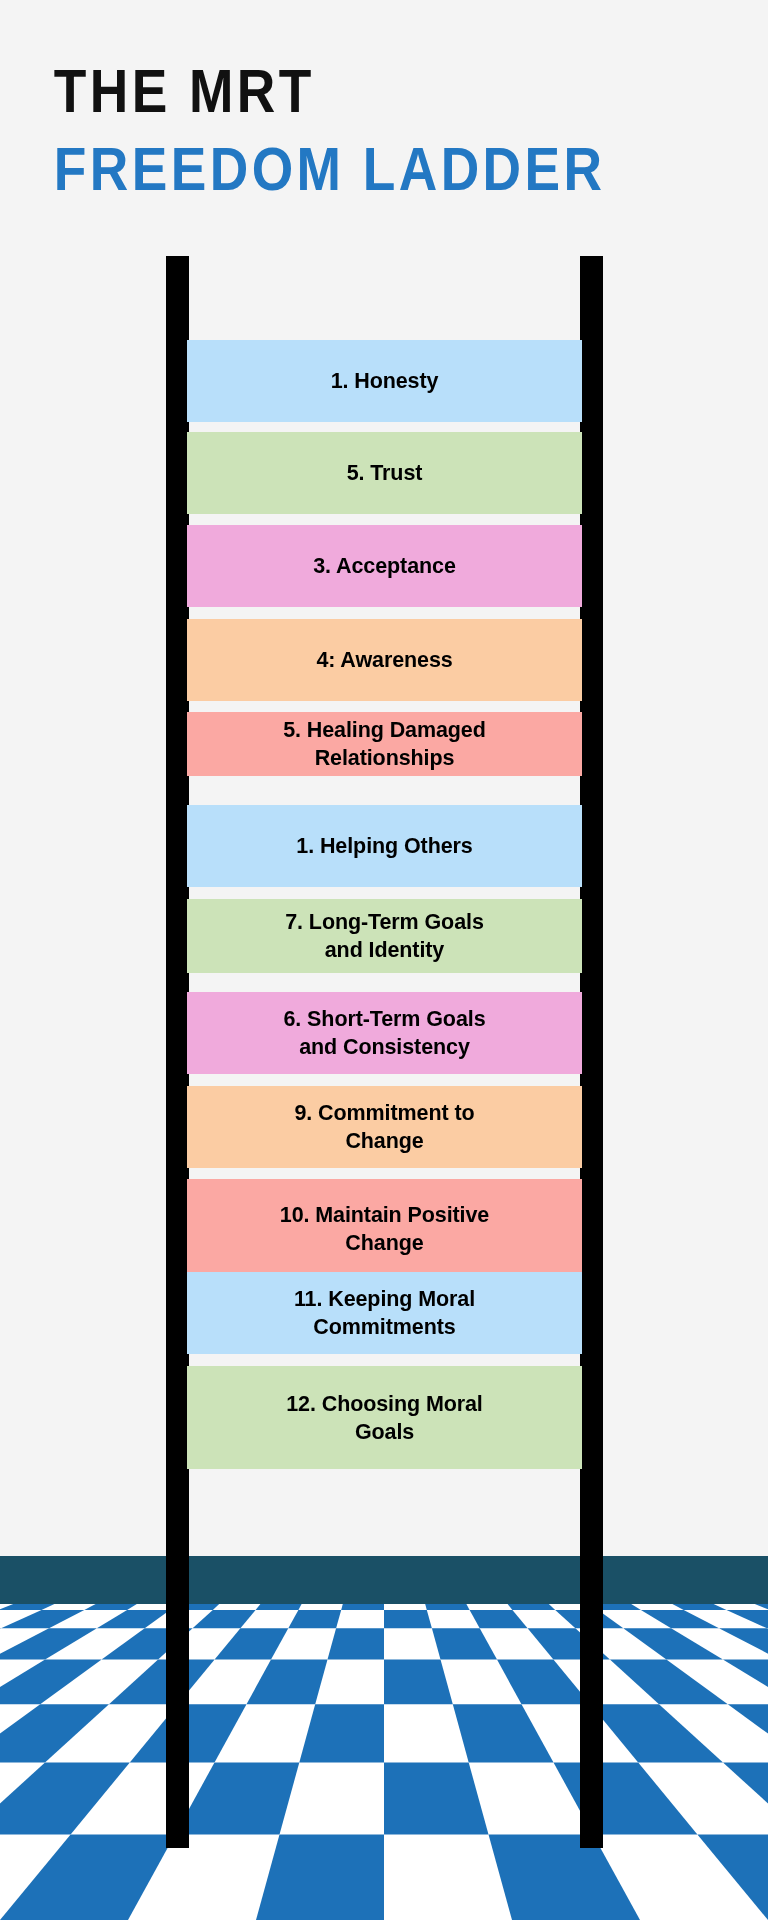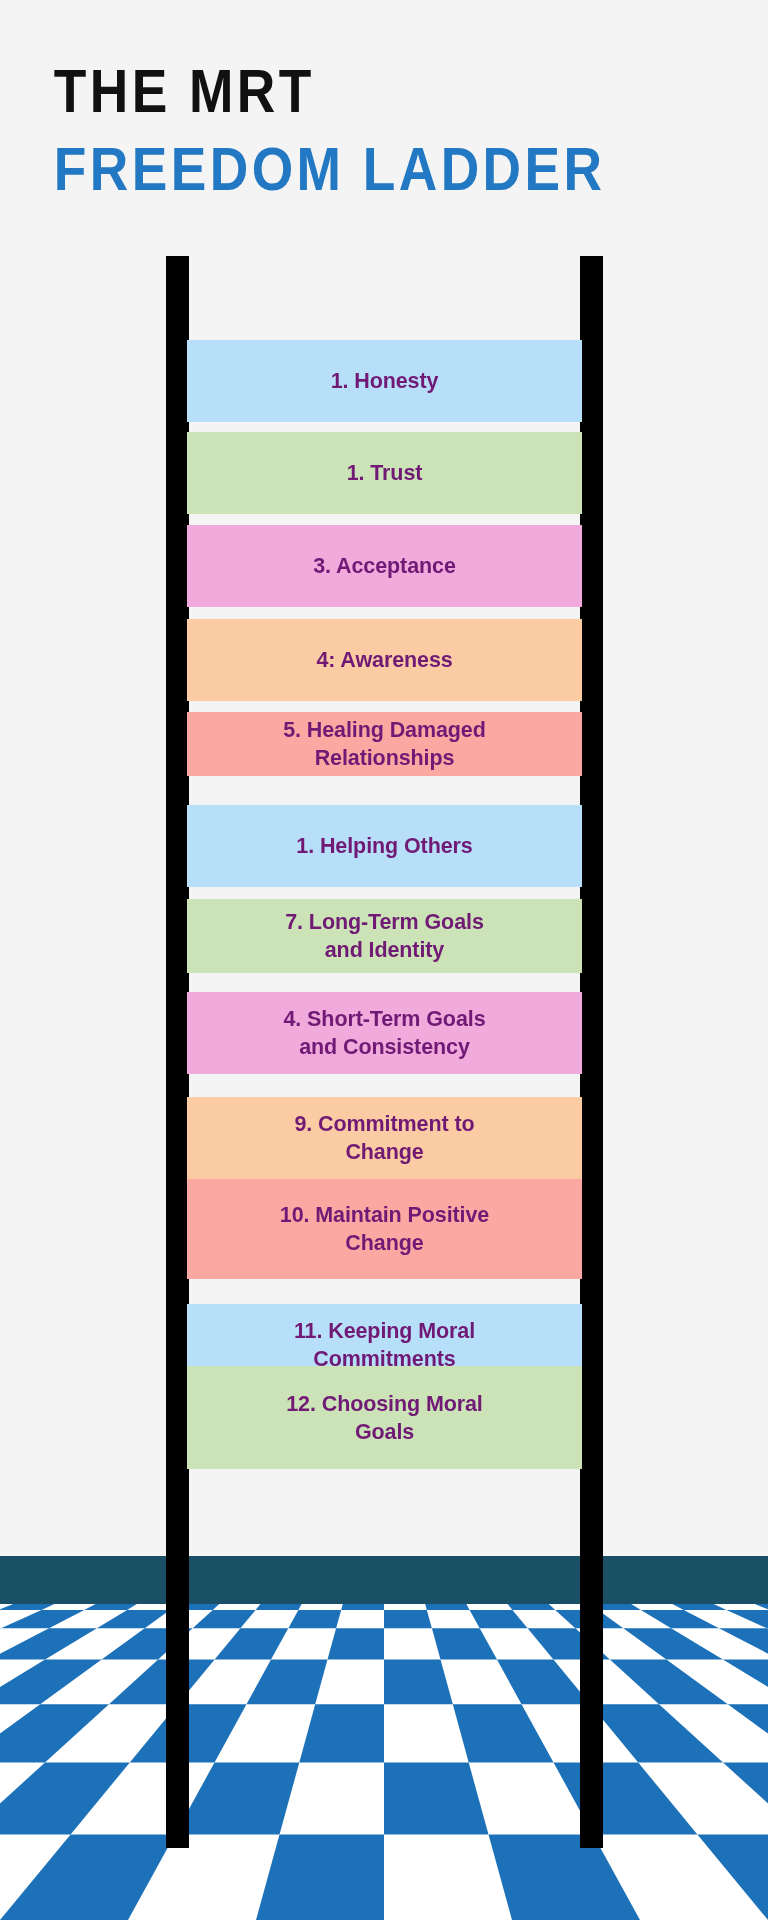--- a/index.html
+++ b/index.html
@@ -111,21 +111,21 @@
     align-items: center;
     justify-content: center;
     box-sizing: border-box;
     padding: 0 10px;
   }
   .rung-label {
     font-family: "Liberation Sans", "DejaVu Sans", sans-serif;
     font-weight: 700;
     font-size: 21.5px;
     line-height: 28px;
-    color: #701a75;
+    color: #000000;
     text-align: center;
     letter-spacing: -0.1px;
     white-space: pre-line;
   }
 </style>
 </head>
 <body>
 
 <div id="stage">
 
@@ -204,52 +204,52 @@
   </div>
 
   <div id="ladder">
     <div class="rail" id="rail-left"></div>
     <div class="rail" id="rail-right"></div>
     <div id="rungs">
         <div class="rung" style="top: 84px; height: 82px; background: rgb(184, 223, 250);">
           <span class="rung-label">1. Honesty</span>
         </div>
         <div class="rung" style="top: 176px; height: 82px; background: rgb(204, 227, 184);">
-          <span class="rung-label">1. Trust</span>
+          <span class="rung-label">5. Trust</span>
         </div>
         <div class="rung" style="top: 269px; height: 82px; background: rgb(240, 170, 220);">
           <span class="rung-label">3. Acceptance</span>
         </div>
         <div class="rung" style="top: 363px; height: 82px; background: rgb(251, 204, 163); justify-content: center;">
           <span class="rung-label">4: Awareness</span>
         </div>
         <div class="rung" style="top: 456px; height: 64px; background: rgb(251, 168, 163);">
           <span class="rung-label">5. Healing Damaged
 Relationships</span>
         </div>
         <div class="rung" style="top: 549px; height: 82px; background: rgb(184, 223, 250);">
           <span class="rung-label">1. Helping Others</span>
         </div>
         <div class="rung" style="top: 643px; height: 74px; background: rgb(204, 227, 184);">
           <span class="rung-label">7. Long-Term Goals
 and Identity</span>
         </div>
         <div class="rung" style="top: 736px; height: 82px; background: rgb(240, 170, 220);">
-          <span class="rung-label">4. Short-Term Goals
+          <span class="rung-label">6. Short-Term Goals
 and Consistency</span>
         </div>
-        <div class="rung" style="top: 830px; height: 82px; background: rgb(251, 204, 163); margin-top: 11px;">
+        <div class="rung" style="top: 830px; height: 82px; background: rgb(251, 204, 163);">
           <span class="rung-label">9. Commitment to
 Change</span>
         </div>
         <div class="rung" style="top: 923px; height: 100px; background: rgb(251, 168, 163);">
           <span class="rung-label">10. Maintain Positive
 Change</span>
         </div>
-        <div class="rung" style="top: 1016px; height: 82px; background: rgb(184, 223, 250); margin-top: 32px;">
+        <div class="rung" style="top: 1016px; height: 82px; background: rgb(184, 223, 250);">
           <span class="rung-label">11. Keeping Moral
 Commitments</span>
         </div>
         <div class="rung" style="top: 1110px; height: 103px; background: rgb(204, 227, 184);">
           <span class="rung-label">12. Choosing Moral
 Goals</span>
         </div>
       </div>
   </div>
 

